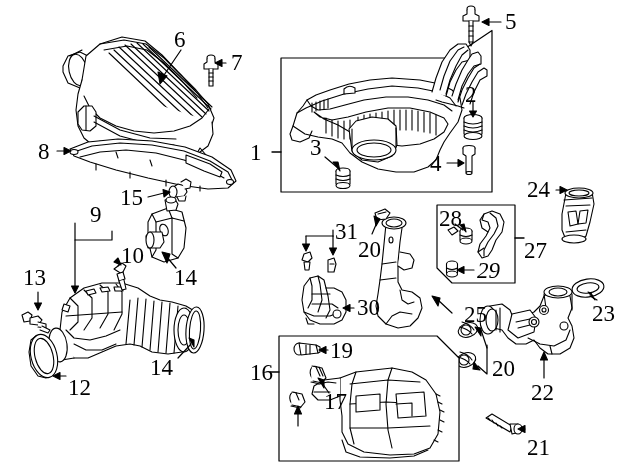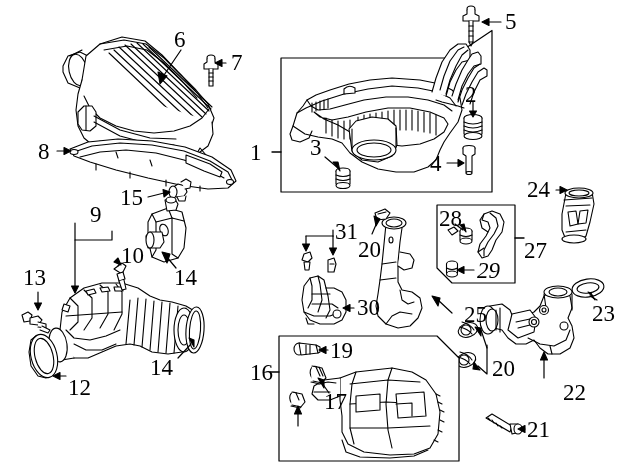--- a/index.html
+++ b/index.html
@@ -572,22 +572,22 @@
   <div class="callout" style="left:150px;  top:356px;">14</div>
   <div class="callout" style="left:68px;   top:366px;margin-top:10px;">12</div>
   <div class="callout" style="left:23px;   top:266px;">13</div>
   <div class="callout" style="left:174px;  top:266px;">14</div>
   <div class="callout" style="left:120px;  top:186px;">15</div>
   <div class="callout" style="left:250px;  top:361px;">16</div>
   <div class="callout" style="left:324px;  top:390px;">17</div>
   <div class="callout" style="left:289px;  top:427px;margin-top:40px;">18</div>
   <div class="callout" style="left:330px;  top:339px;">19</div>
   <div class="callout" style="left:492px;  top:357px;">20</div>
-  <div class="callout" style="left:527px;  top:418px;">21</div>
-  <div class="callout" style="left:531px;  top:381px;margin-left:32px;">22</div>
+  <div class="callout" style="left:527px;  top:436px;">21</div>
+  <div class="callout" style="left:531px;  top:381px;">22</div>
   <div class="callout" style="left:592px;  top:302px;">23</div>
   <div class="callout" style="left:527px;  top:178px;">24</div>
   <div class="callout" style="left:436px;  top:303px;margin-left:28px;">25</div>
   <div class="callout" style="left:358px;  top:238px;">20</div>
   <div class="callout" style="left:524px;  top:227px;margin-top:12px;">27</div>
   <div class="callout" style="left:439px;  top:207px;">28</div>
   <div class="callout" style="left:477px;  top:259px;font-style:italic;">29</div>
   <div class="callout" style="left:357px;  top:296px;">30</div>
   <div class="callout" style="left:335px;  top:220px;">31</div>
 

